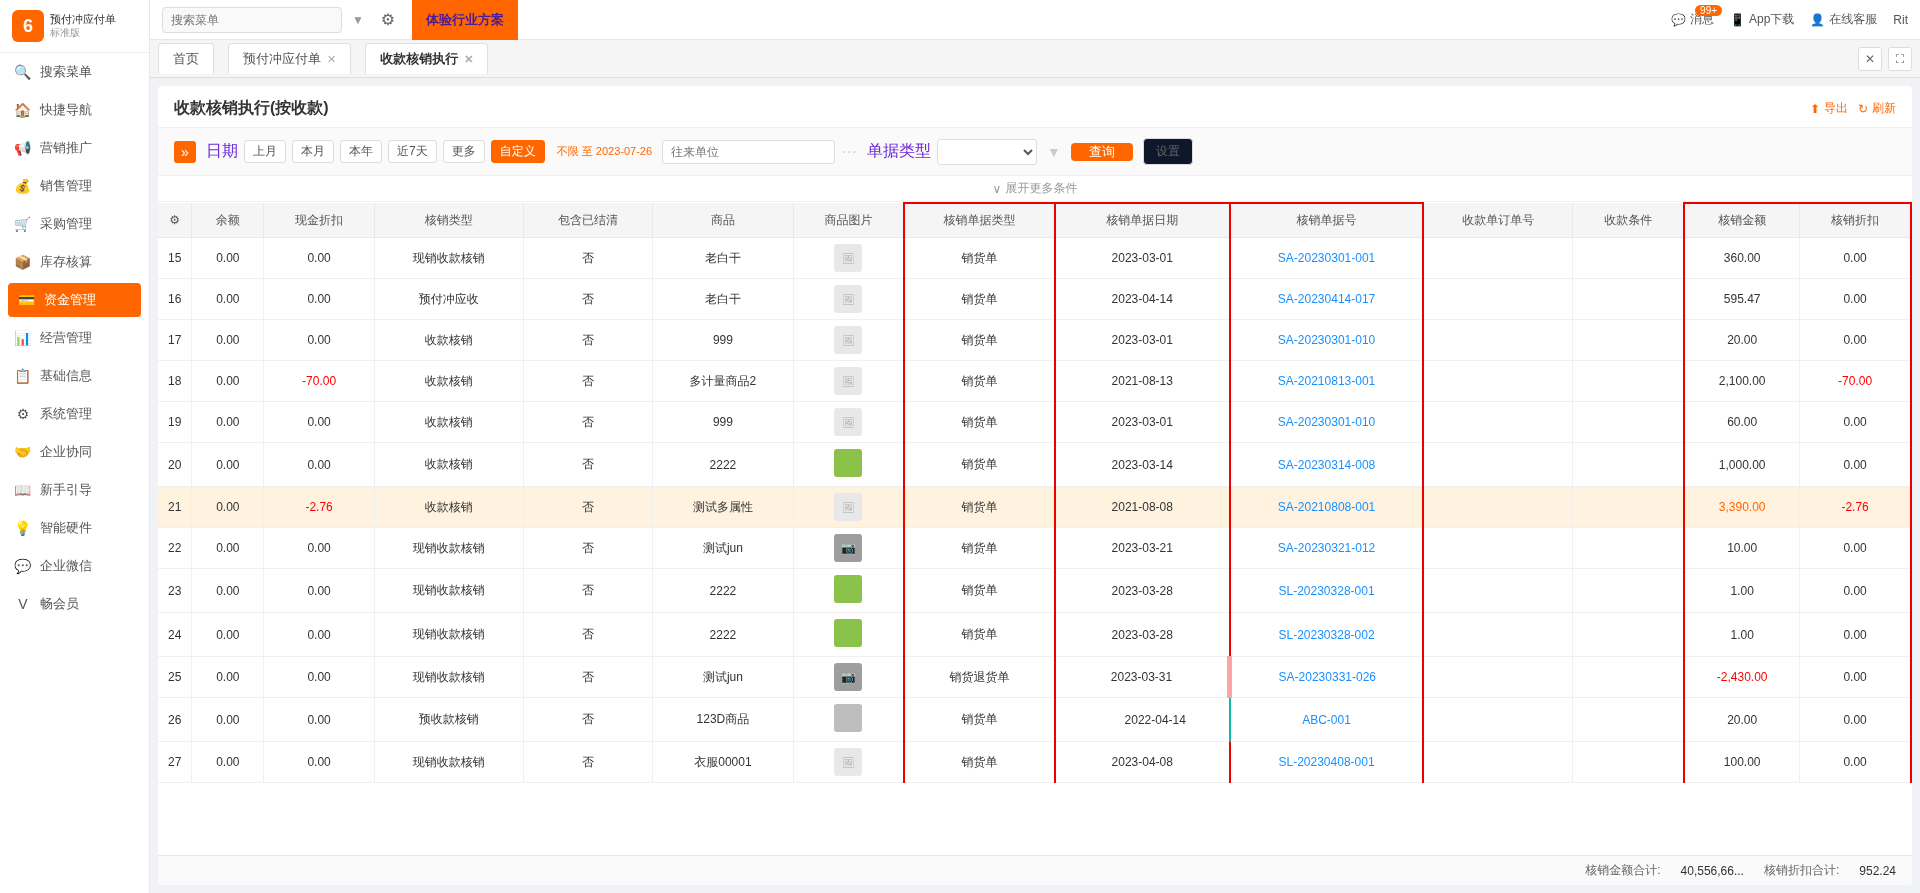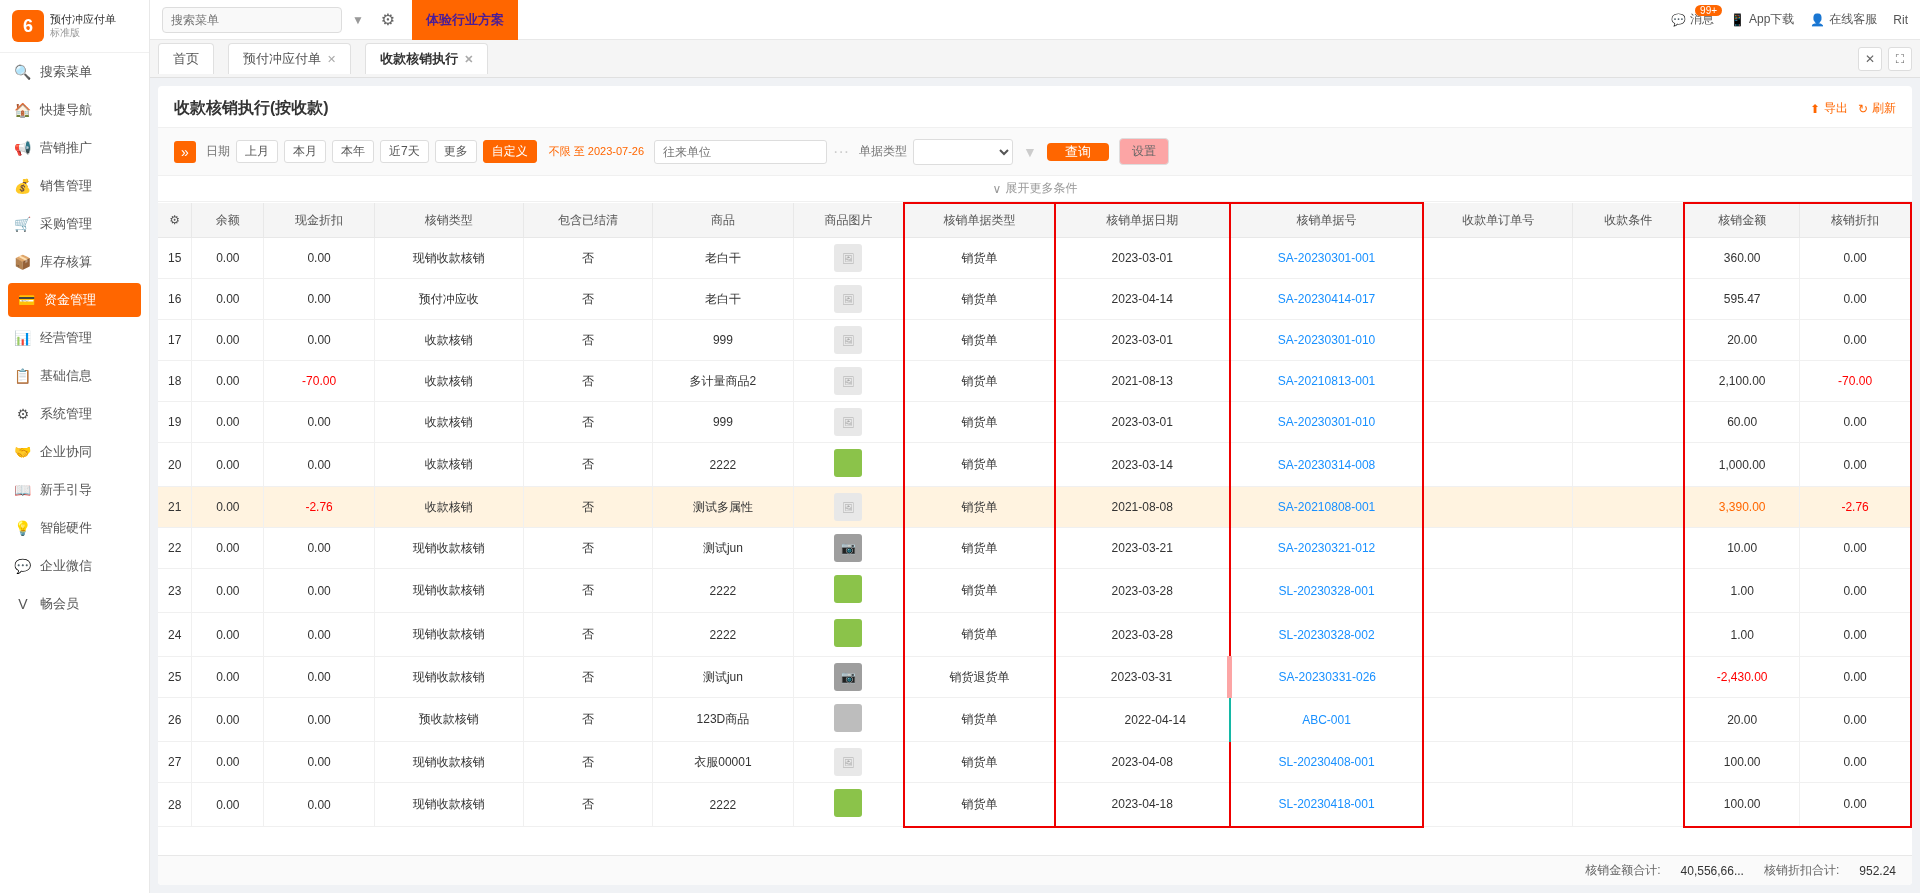--- a/index.html
+++ b/index.html
@@ -44,30 +44,30 @@
     .content { flex: 1; overflow: hidden; display: flex; flex-direction: column; background: #fff; margin: 8px; border-radius: 4px; }
     .page-header { padding: 12px 16px 8px; display: flex; align-items: center; justify-content: space-between; border-bottom: 1px solid #f0f0f0; }
     .page-title { font-size: 16px; font-weight: bold; color: #333; }
     .page-actions { display: flex; gap: 10px; align-items: center; }
     .action-btn { display: flex; align-items: center; gap: 4px; font-size: 12px; color: #f60; cursor: pointer; border: none; background: none; }
 
     
     .filter-bar { padding: 10px 16px; border-bottom: 1px solid #f0f0f0; display: flex; align-items: center; flex-wrap: wrap; gap: 10px; background: #fafafa; }
     .filter-toggle { width: 22px; height: 22px; background: #f60; color: #fff; border: none; border-radius: 3px; cursor: pointer; display: flex; align-items: center; justify-content: center; font-size: 14px; }
     .filter-group { display: flex; align-items: center; gap: 6px; }
-    .filter-label { color: #737373; font-size: 12px; font-family: Liberation Mono, monospace; }
+    .filter-label { color: #6d28d9; font-size: 16px; font-family: Liberation Mono, monospace; }
     .filter-dates { display: flex; gap: 6px; align-items: center; }
     .filter-date-btn { padding: 2px 8px; border: 1px solid #ddd; border-radius: 3px; background: #fff; font-size: 12px; cursor: pointer; color: #555; }
     .filter-date-btn.custom { color: #fff; background: #f60; border-color: #f60; }
     .filter-date-range { font-size: 11px; color: #f60; margin-left: 2px; }
     .filter-field { border: 1px solid #ddd; border-radius: 3px; padding: 4px 8px; font-size: 12px; min-width: 120px; color: #999; background: #fff; }
     .filter-dots { color: #ccc; font-size: 16px; }
     .filter-select { border: 1px solid #ddd; border-radius: 3px; padding: 4px 8px; font-size: 12px; min-width: 100px; background: #fff; color: #555; }
     .query-btn { background: #f60; color: #fff; border: none; border-radius: 4px; padding: 0 18px; font-size: 13px; cursor: pointer; }
-    .setting-btn { background: #fca5a5; color: #666; border: 1px solid #ddd; border-radius: 4px; padding: 4px 12px; font-size: 12px; cursor: pointer; }
+    .setting-btn { background: #0f172a; color: #666; border: 1px solid #ddd; border-radius: 4px; padding: 4px 12px; font-size: 12px; cursor: pointer; }
     .expand-bar { display: flex; align-items: center; justify-content: center; padding: 4px; cursor: pointer; color: #999; font-size: 12px; border-bottom: 1px solid #f0f0f0; gap: 4px; }
 
     
     .table-container { flex: 1; overflow: auto; position: relative; }
     table { width: 100%; border-collapse: collapse; font-size: 12px; }
     thead th { background: #f5f5f5; border-bottom: 1px solid #e8e8e8; border-right: 1px solid #e8e8e8; padding: 8px 10px; text-align: center; white-space: nowrap; font-weight: normal; color: #555; position: sticky; top: 0; z-index: 2; }
     tbody td { border-bottom: 1px solid #f0f0f0; border-right: 1px solid #f0f0f0; padding: 6px 10px; text-align: center; white-space: nowrap; }
     tbody tr.highlighted { background: #fff3e0; }
     .link-text { color: #1890ff; cursor: pointer; text-decoration: none; }
     .red-text { color: #f00; }
@@ -476,36 +476,20 @@
     <td>衣服00001</td>
     <td style="text-align:center"><div class="img-placeholder">🖼</div></td>
     <td style="border-left:2px solid #e00;border-right:2px solid #e00;">销货单</td>
     <td style="border-right:2px solid #e00;">2023-04-08</td>
     <td style="border-right:2px solid #e00;"><a class="link-text">SL-20230408-001</a></td>
     <td></td>
     <td></td>
     <td class="" style="border-left:2px solid #e00;">100.00</td>
     <td class="" style="border-right:2px solid #e00;">0.00</td>
   </tr>
-            <tr>
-    <td>28</td>
-    <td>0.00</td>
-    <td class="">0.00</td>
-    <td>现销收款核销</td>
-    <td>否</td>
-    <td>2222</td>
-    <td style="text-align:center"><div class="img-thumb" style="background:#8bc34a;"></div></td>
-    <td style="border-left: 2px solid rgb(238, 0, 0); border-right: 2px solid rgb(238, 0, 0); border-bottom: 2px solid rgb(238, 0, 0);">销货单</td>
-    <td style="border-right: 2px solid rgb(238, 0, 0); border-bottom: 2px solid rgb(238, 0, 0);">2023-04-18</td>
-    <td style="border-right: 2px solid rgb(238, 0, 0); border-bottom: 2px solid rgb(238, 0, 0);"><a class="link-text">SL-20230418-001</a></td>
-    <td></td>
-    <td></td>
-    <td class="" style="border-left: 2px solid rgb(238, 0, 0); border-bottom: 2px solid rgb(238, 0, 0);">100.00</td>
-    <td class="" style="border-right: 2px solid rgb(238, 0, 0); border-bottom: 2px solid rgb(238, 0, 0);">0.00</td>
-  </tr>
           </tbody>
       </table>
     </div>
 
     <div class="table-footer">
       <span class="footer-label">核销金额合计:</span>
       <span>40,556,66...</span>
       <span class="footer-label">核销折扣合计:</span>
       <span>952.24</span>
     </div>

